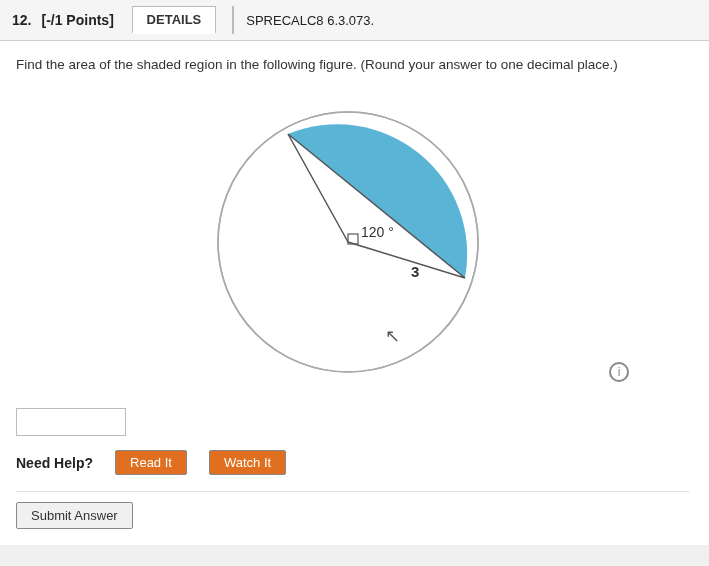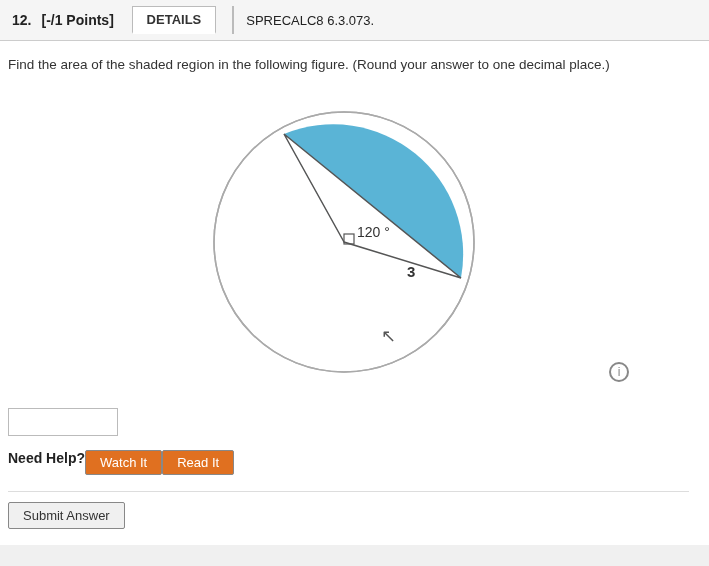--- a/index.html
+++ b/index.html
@@ -52,21 +52,21 @@
       margin: 0 2px;
     }
     .course-code {
       font-size: 13px;
       margin-left: 10px;
       color: #222;
     }
     .content-area {
       background: #fff;
       margin: 0;
-      padding: 16px 20px 16px 8px;
+      padding: 16px 20px 16px 16px;
     }
     .question-text {
       font-size: 13.5px;
       color: #333;
       margin-bottom: 10px;
     }
     .figure-container {
       display: flex;
       justify-content: center;
       align-items: center;
@@ -101,22 +101,22 @@
     .answer-input {
       width: 110px;
       height: 28px;
       border: 1px solid #bbb;
       background: #fff;
       padding: 2px 6px;
       font-size: 13px;
     }
     .help-row {
       display: flex;
-      align-items: flex-start;
-      gap: 0;
+      align-items: center;
+      gap: 22px;
       margin-bottom: 16px;
     }
     .need-help-label {
       font-weight: bold;
       font-size: 14px;
       color: #222;
     }
     .help-btn {
       padding: 4px 14px;
       border: 1px solid #888;
@@ -182,21 +182,21 @@
 
       <div class="info-icon">i</div>
     </div>
 
     <div class="answer-row">
       <input class="answer-input" type="text" placeholder="" style="">
     </div>
 
     <div class="help-row">
       <span class="need-help-label">Need Help?</span>
+      <button class="help-btn">Read It</button>
       <button class="help-btn">Watch It</button>
-      <button class="help-btn">Read It</button>
     </div>
 
     <div class="submit-row">
       <button class="submit-btn">Submit Answer</button>
     </div>
   </div>
 </div>
 
 </body></html>

